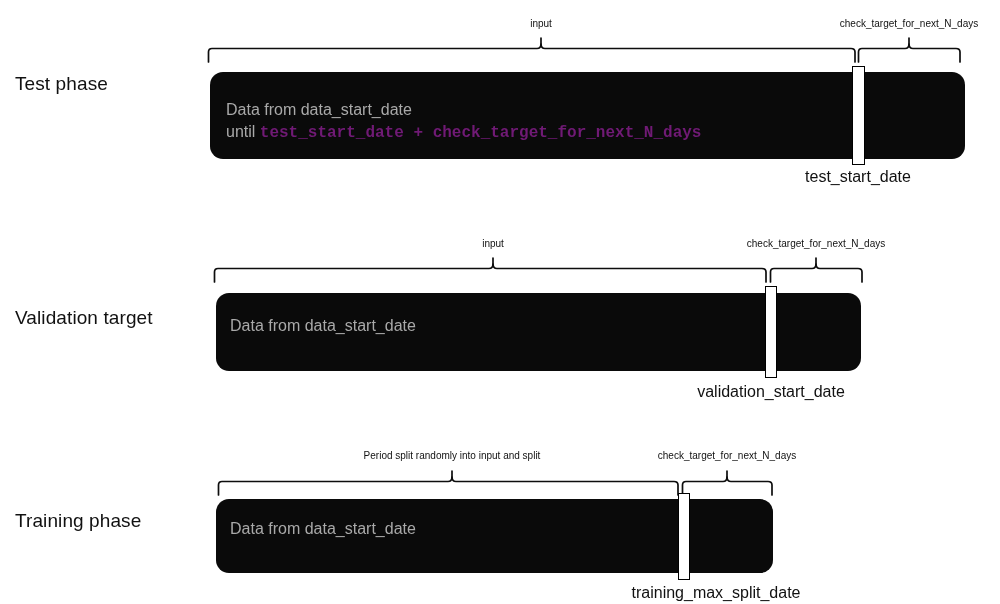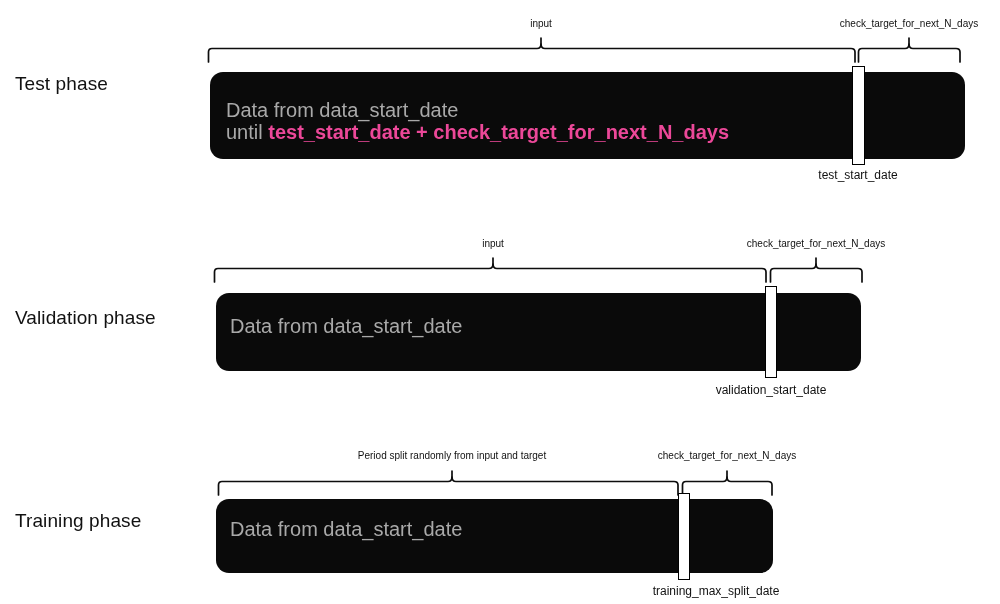--- a/index.html
+++ b/index.html
@@ -36,43 +36,44 @@
   
   .bar {
     position: absolute;
     background: #0a0a0a;
     border-radius: 13px;
   }
 
   .bar-text {
     position: absolute;
     white-space: nowrap;
-    font-size: 20px;
+    font-size: 16px;
     line-height: 22px;
   }
   .bar-text .muted {
     color: #a9a9a9;
   }
   .bar-text .strong {
-    color: #ec4899;
+    color: #701a75;
     font-weight: bold;
+    font-family: Liberation Mono, monospace;
   }
 
   
   .marker {
     position: absolute;
     background: #ffffff;
     border: 1.6px solid #000000;
     box-sizing: border-box;
   }
 
   
   .marker-caption {
     position: absolute;
-    font-size: 12px;
+    font-size: 16px;
     white-space: nowrap;
     transform: translateX(-50%);
     color: #111111;
   }
 
   
   .brace-caption {
     position: absolute;
     font-size: 10px;
     white-space: nowrap;
@@ -139,42 +140,42 @@
       <span class="muted">until </span><span class="strong">test_start_date + check_target_for_next_N_days</span>
     </div>
   </div>
 
   <div class="marker" style="left:852px; top:66px; width:13px; height:99px;"></div>
 
   <div class="marker-caption" style="left:858px; top:168px;">test_start_date</div>
 </div>
 
 <div class="phase-block">
-  <div class="phase-label" style="top:307px;">Validation phase</div>
+  <div class="phase-label" style="top:307px;">Validation target</div>
 
   <div class="brace-caption" style="left:493px; top:238px;">input</div>
   <div class="brace-caption" style="left:816px; top:238px;">check_target_for_next_N_days</div>
 
   <div class="bar" style="left:216px; top:293px; width:645px; height:78px;"></div>
 
   <div class="bar-text" style="left:230px; top:315px;">
     <div>
       <span class="muted">Data from </span><span class="muted">data_start_date</span>
     </div>
   </div>
 
   <div class="marker" style="left:765px; top:286px; width:12px; height:92px;"></div>
 
   <div class="marker-caption" style="left:771px; top:383px;">validation_start_date</div>
 </div>
 
 <div class="phase-block">
   <div class="phase-label" style="top:510px;text-align:center;">Training phase</div>
 
-  <div class="brace-caption" style="left:452px; top:450px;">Period split randomly from input and target</div>
+  <div class="brace-caption" style="left:452px; top:450px;">Period split randomly into input and split</div>
   <div class="brace-caption" style="left:727px; top:450px;">check_target_for_next_N_days</div>
 
   <div class="bar" style="left:216px; top:499px; width:557px; height:74px;"></div>
 
   <div class="bar-text" style="left:230px; top:518px;">
     <div>
       <span class="muted">Data from </span><span class="muted">data_start_date</span>
     </div>
   </div>
 

